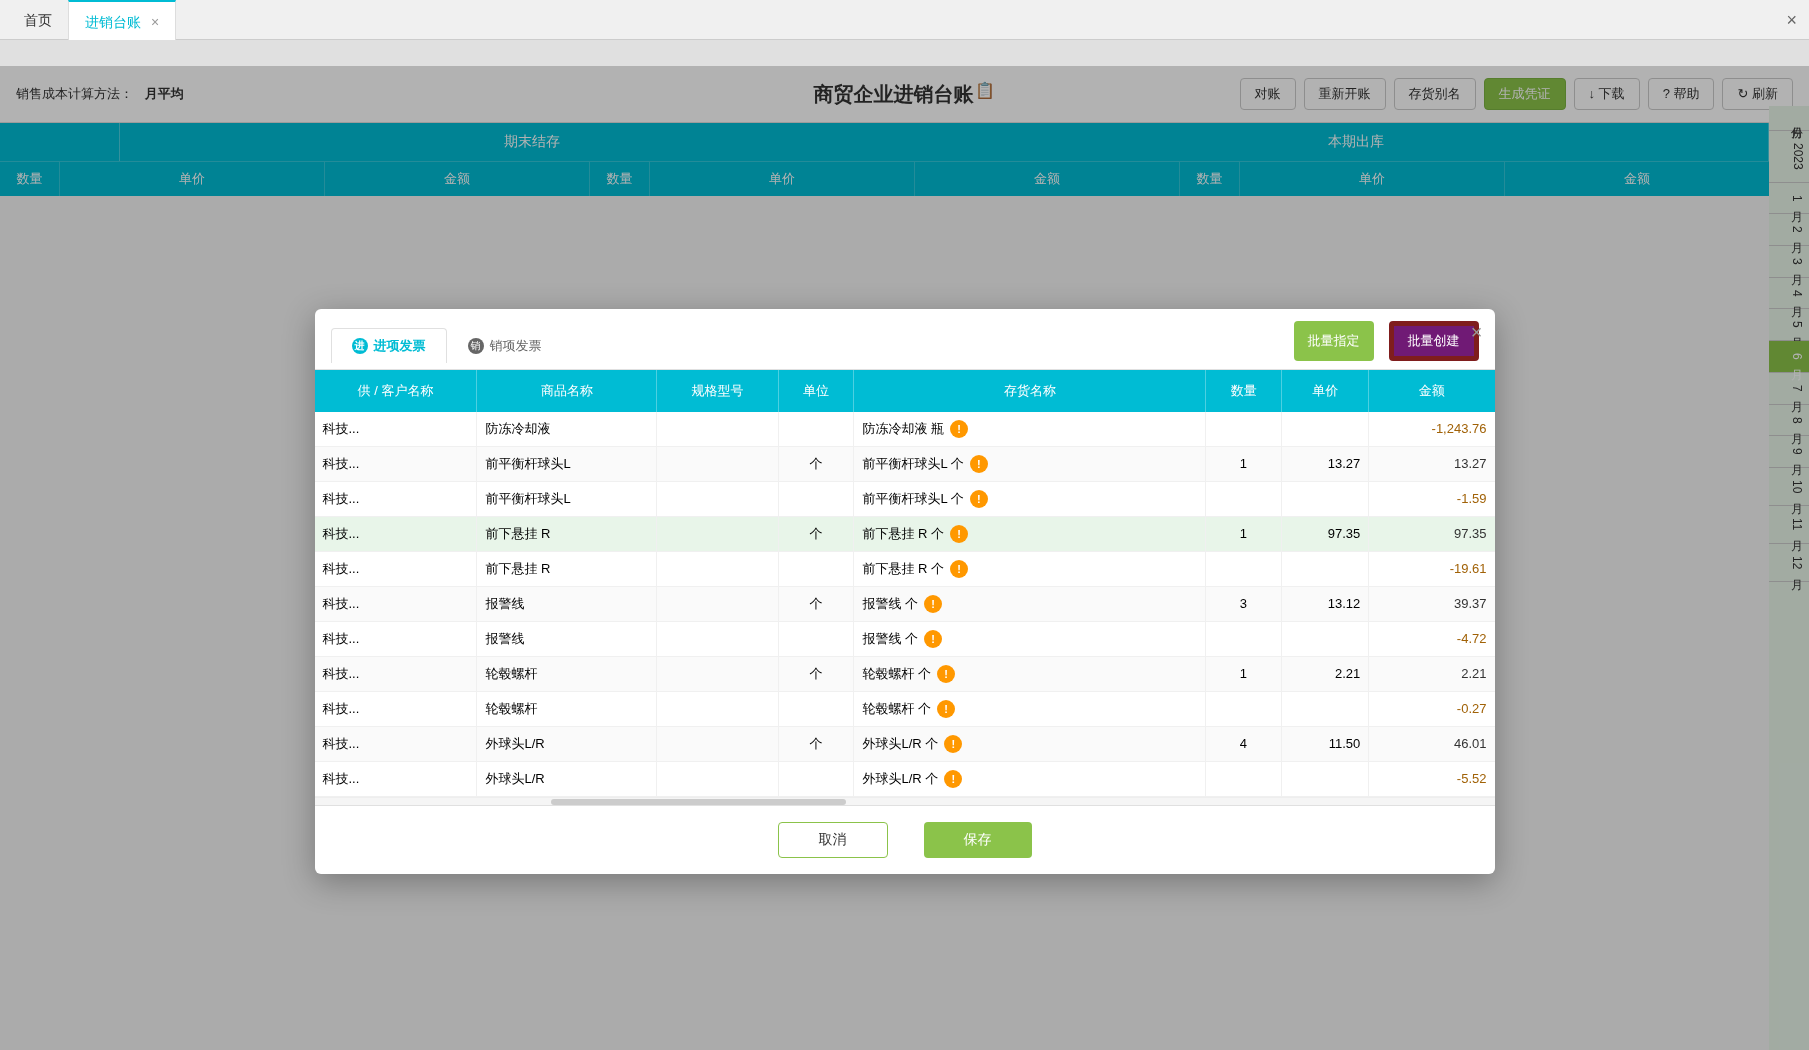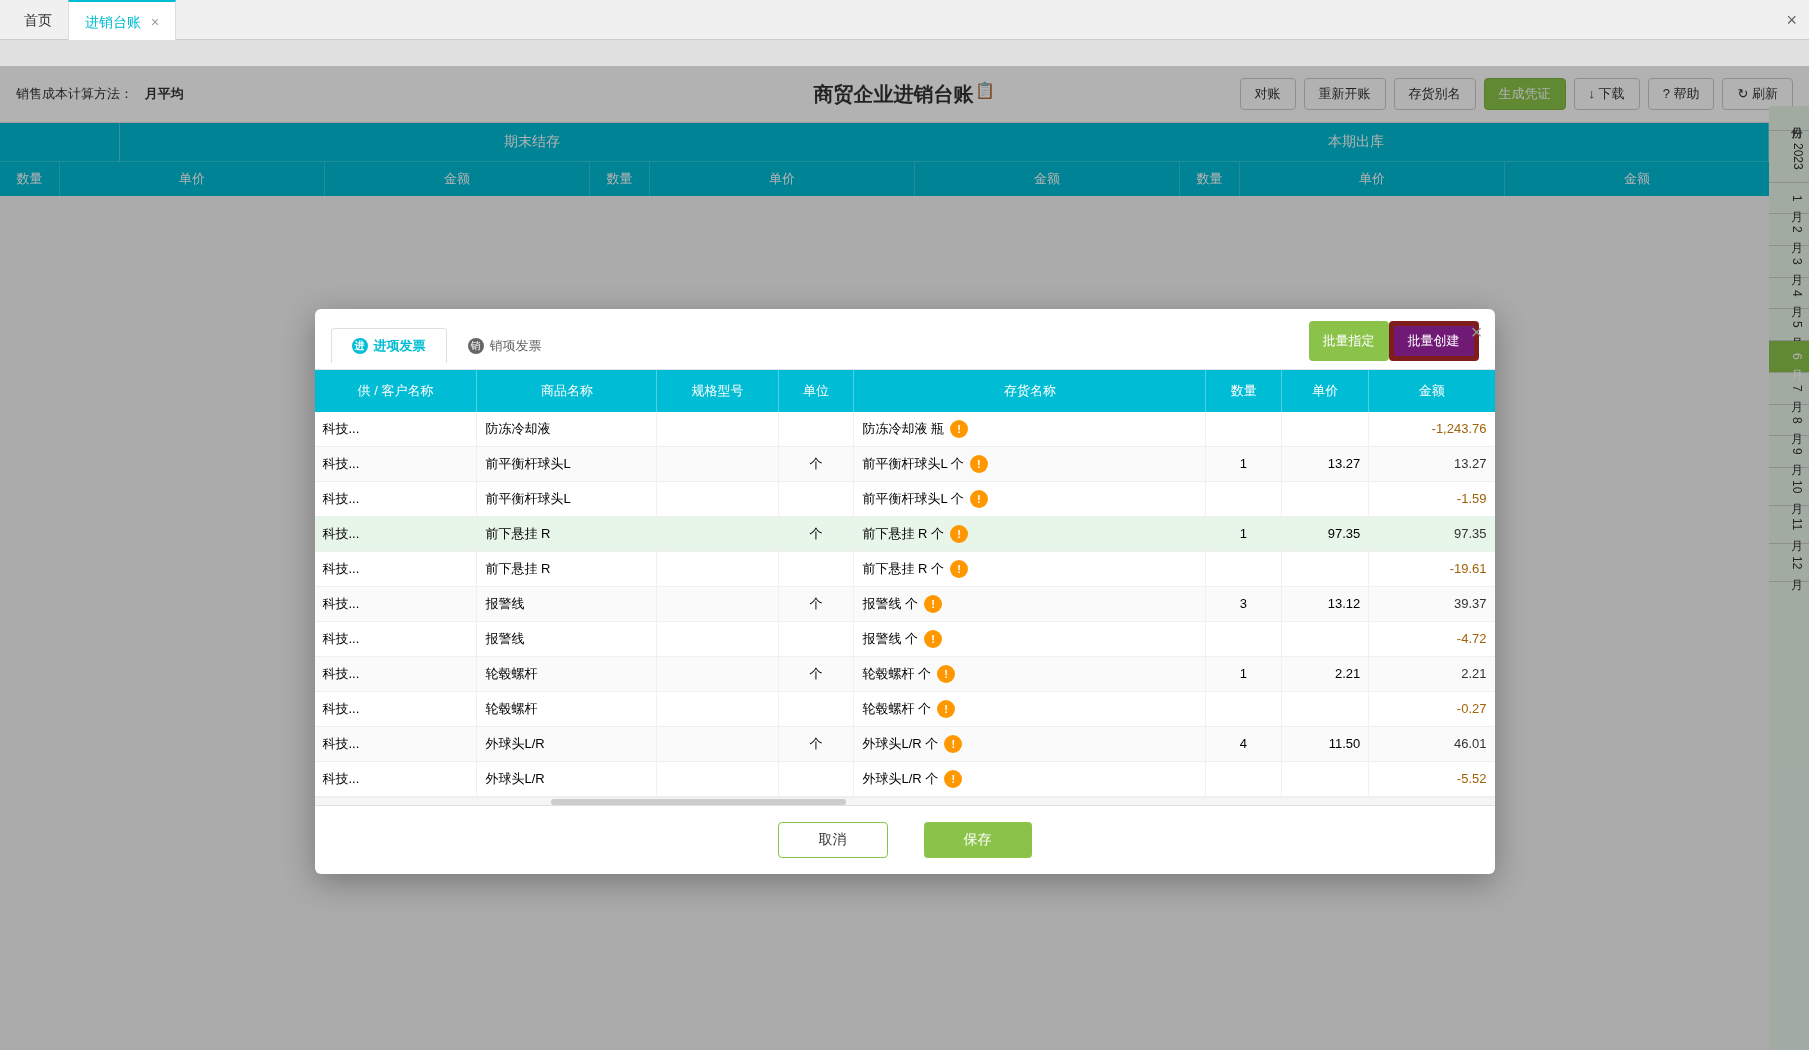--- a/index.html
+++ b/index.html
@@ -203,21 +203,21 @@
       display: inline-flex;
       align-items: center;
       justify-content: center;
       font-size: 10px;
     }
     .modal-tab-icon.invoice { background: #00bcd4; color: #fff; }
     .modal-tab-icon.sales { background: #666; color: #fff; }
     .modal-header-actions {
       margin-left: auto;
       display: flex;
-      gap: 0;
+      gap: 15px;
       padding-bottom: 8px;
     }
     .btn-batch {
       padding: 6px 14px;
       border-radius: 4px;
       border: none;
       cursor: pointer;
       font-size: 13px;
       color: #fff;
     }

